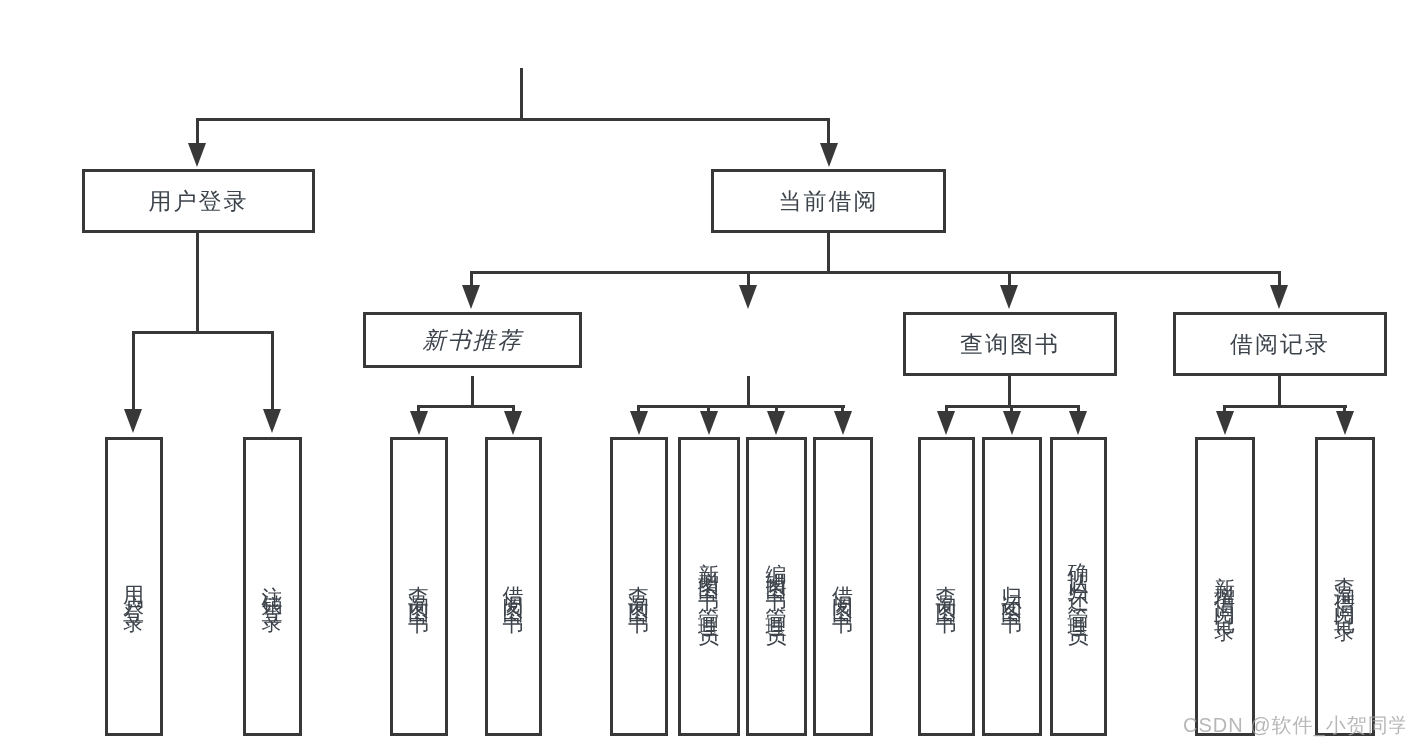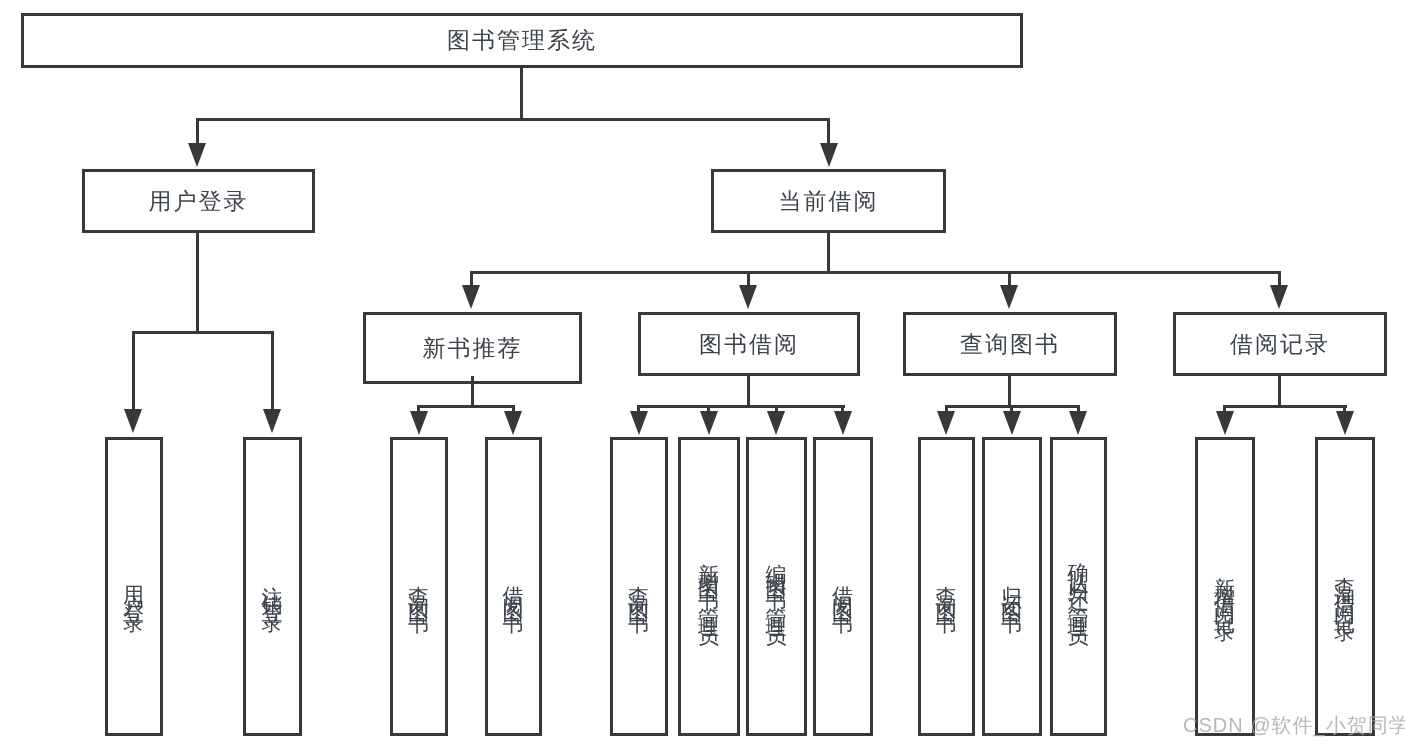--- a/index.html
+++ b/index.html
@@ -28,21 +28,20 @@
     position:absolute; left:1183px; top:712px; z-index:5;
     font-size:20px; letter-spacing:1px; color:var(--watermark,#a6a6a6);
     opacity:0.8; white-space:nowrap;
   }
 </style>
 </head>
 <body>
 
 <div class="stage">
 
-  <div class="box" style="left:21px; top:13px; width:1002px; height:55px;">图书管理系统</div>
 
   <div class="vl" style="left:520px; top:68px; width:3px; height:53px;"></div>
   <div class="hl" style="left:196px; top:118px; width:634px; height:3px;"></div>
   <div class="vl" style="left:196px; top:118px; width:3px; height:30px;"></div>
   <div class="ar" style="left:188px; top:143px;"></div>
   <div class="vl" style="left:827px; top:118px; width:3px; height:30px;"></div>
   <div class="ar" style="left:820px; top:143px;"></div>
 
   <div class="box" style="left:82px; top:169px; width:233px; height:64px;">用户登录</div>
   <div class="box" style="left:711px; top:169px; width:235px; height:64px;">当前借阅</div>
@@ -58,22 +57,21 @@
   <div class="hl" style="left:470px; top:271px; width:811px; height:3px;"></div>
   <div class="vl" style="left:470px; top:271px; width:3px; height:16px;"></div>
   <div class="ar" style="left:462px; top:285px;"></div>
   <div class="vl" style="left:747px; top:271px; width:3px; height:16px;"></div>
   <div class="ar" style="left:739px; top:285px;"></div>
   <div class="vl" style="left:1008px; top:271px; width:3px; height:16px;"></div>
   <div class="ar" style="left:1000px; top:285px;"></div>
   <div class="vl" style="left:1278px; top:271px; width:3px; height:16px;"></div>
   <div class="ar" style="left:1270px; top:285px;"></div>
 
-  <div class="box" style="left:363px; top:312px; width:219px; height:72px;">新书推荐</div>
-  <div class="box" style="left:638px; top:312px; width:222px; height:64px;">图书借阅</div>
+  <div class="box" style="left:363px; top:312px; width:219px; height:56px;font-style:italic;">新书推荐</div>
   <div class="box" style="left:903px; top:312px; width:214px; height:64px;">查询图书</div>
   <div class="box" style="left:1173px; top:312px; width:214px; height:64px;">借阅记录</div>
 
   <div class="vl" style="left:471px; top:376px; width:3px; height:31px;"></div>
   <div class="hl" style="left:417px; top:405px; width:98px; height:3px;"></div>
   <div class="vl" style="left:417px; top:405px; width:3px; height:12px;"></div>
   <div class="ar" style="left:410px; top:411px;"></div>
   <div class="vl" style="left:512px; top:405px; width:3px; height:12px;"></div>
   <div class="ar" style="left:504px; top:411px;"></div>
 

